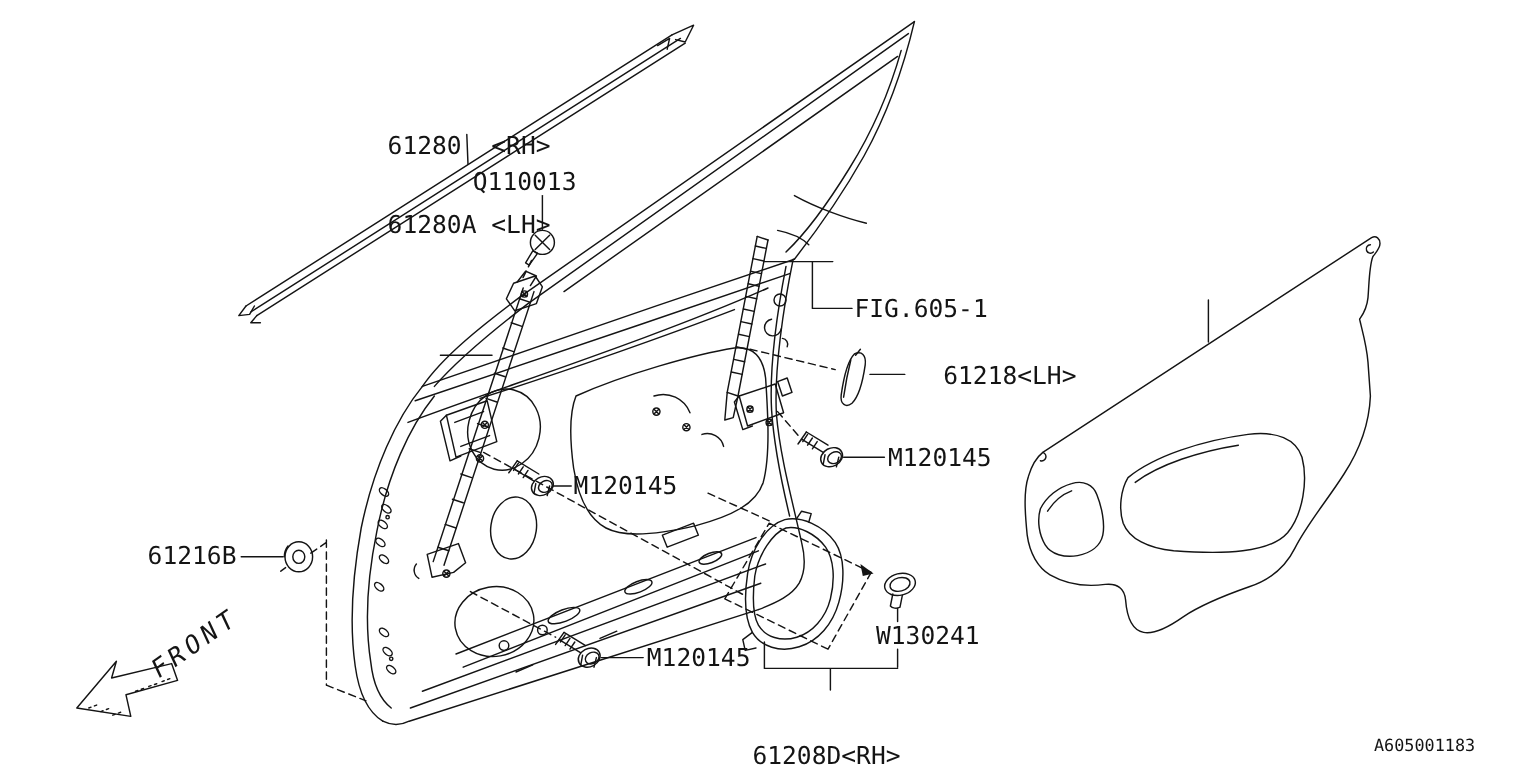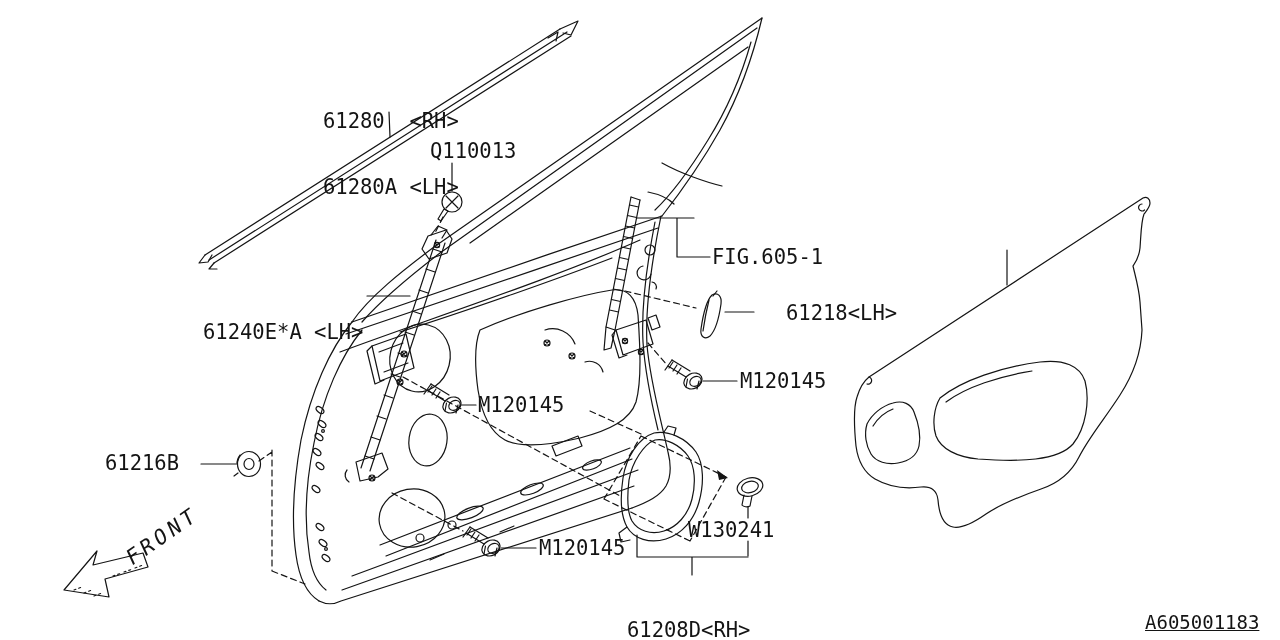--- a/index.html
+++ b/index.html
@@ -6,21 +6,21 @@
   .stage{position:relative;width:1280px;height:640px;background:#ffffff;overflow:hidden;
          font-family:"DejaVu Sans Mono","Liberation Mono",monospace;}
   .art{position:absolute;left:0;top:0;}
   .art path,.art line,.art ellipse,.art circle,.art polyline{
       fill:none;stroke:#141414;stroke-width:1.2;stroke-linecap:round;stroke-linejoin:round;}
   .lbl{position:absolute;font-size:20.5px;line-height:22px;letter-spacing:0px;
        color:#141414;white-space:pre;}
   .lbl span{display:block;}
   .front{transform:rotate(-35deg) skewX(-10deg);transform-origin:0% 100%;
          font-size:21px;letter-spacing:4px;}
-  .code{font-size:19px;text-decoration:underline;}
+  .code{font-size:14px;}
 </style>
 </head>
 <body>
 
 <div class="stage">
 
 <svg class="art" width="1280" height="640" viewBox="0 0 1280 640">
   <defs>
     <g id="bolt-shape">
       <path d="M -7,-4 L -25,-15"></path>
@@ -229,41 +229,40 @@
     <path d="M 64,590 L 97,551 L 93,565 L 143,553 L 148,567 L 105,579 L 109,597 Z"></path>
     <path d="M 74,590 l 8,-3 M 84,593 l 8,-3 M 94,596 l 8,-3 M 113,576 l 9,-3 M 124,572 l 9,-3 M 135,568 l 8,-3" stroke-dasharray="2 3"></path>
   </g>
 </svg>
 
 <div class="lbl" style="left:323px;top:66px">
   <span>61280  &lt;RH&gt;</span>
   <span>61280A &lt;LH&gt;</span>
 </div>
 
-<div class="lbl" style="left:430px;top:140px">Q110013</div>
+<div class="lbl" style="left:394px;top:140px">Q110013</div>
 
 
 <div class="lbl" style="left:712px;top:246px">FIG.605-1</div>
 
 
 <div class="lbl" style="left:203px;top:277px">
-  <span>61240E*A &lt;LH&gt;</span>
 </div>
 
 <div class="lbl" style="left:786px;top:302px">61218&lt;LH&gt;</div>
 
 <div class="lbl" style="left:478px;top:394px">M120145</div>
 
 <div class="lbl" style="left:740px;top:370px">M120145</div>
 
 <div class="lbl" style="left:539px;top:537px">M120145</div>
 
-<div class="lbl" style="left:105px;top:452px">61216B</div>
-
-<div class="lbl" style="left:688px;top:519px">W130241</div>
+<div class="lbl" style="left:123px;top:452px">61216B</div>
+
+<div class="lbl" style="left:730px;top:519px">W130241</div>
 
 <div class="lbl" style="left:627px;top:575px">
   <span>61208D&lt;RH&gt;</span>
   
 </div>
 
 <div class="lbl front" style="left:133px;top:548px">FRONT</div>
 
 <div class="lbl code" style="left:1145px;top:611px">A605001183</div>
 

